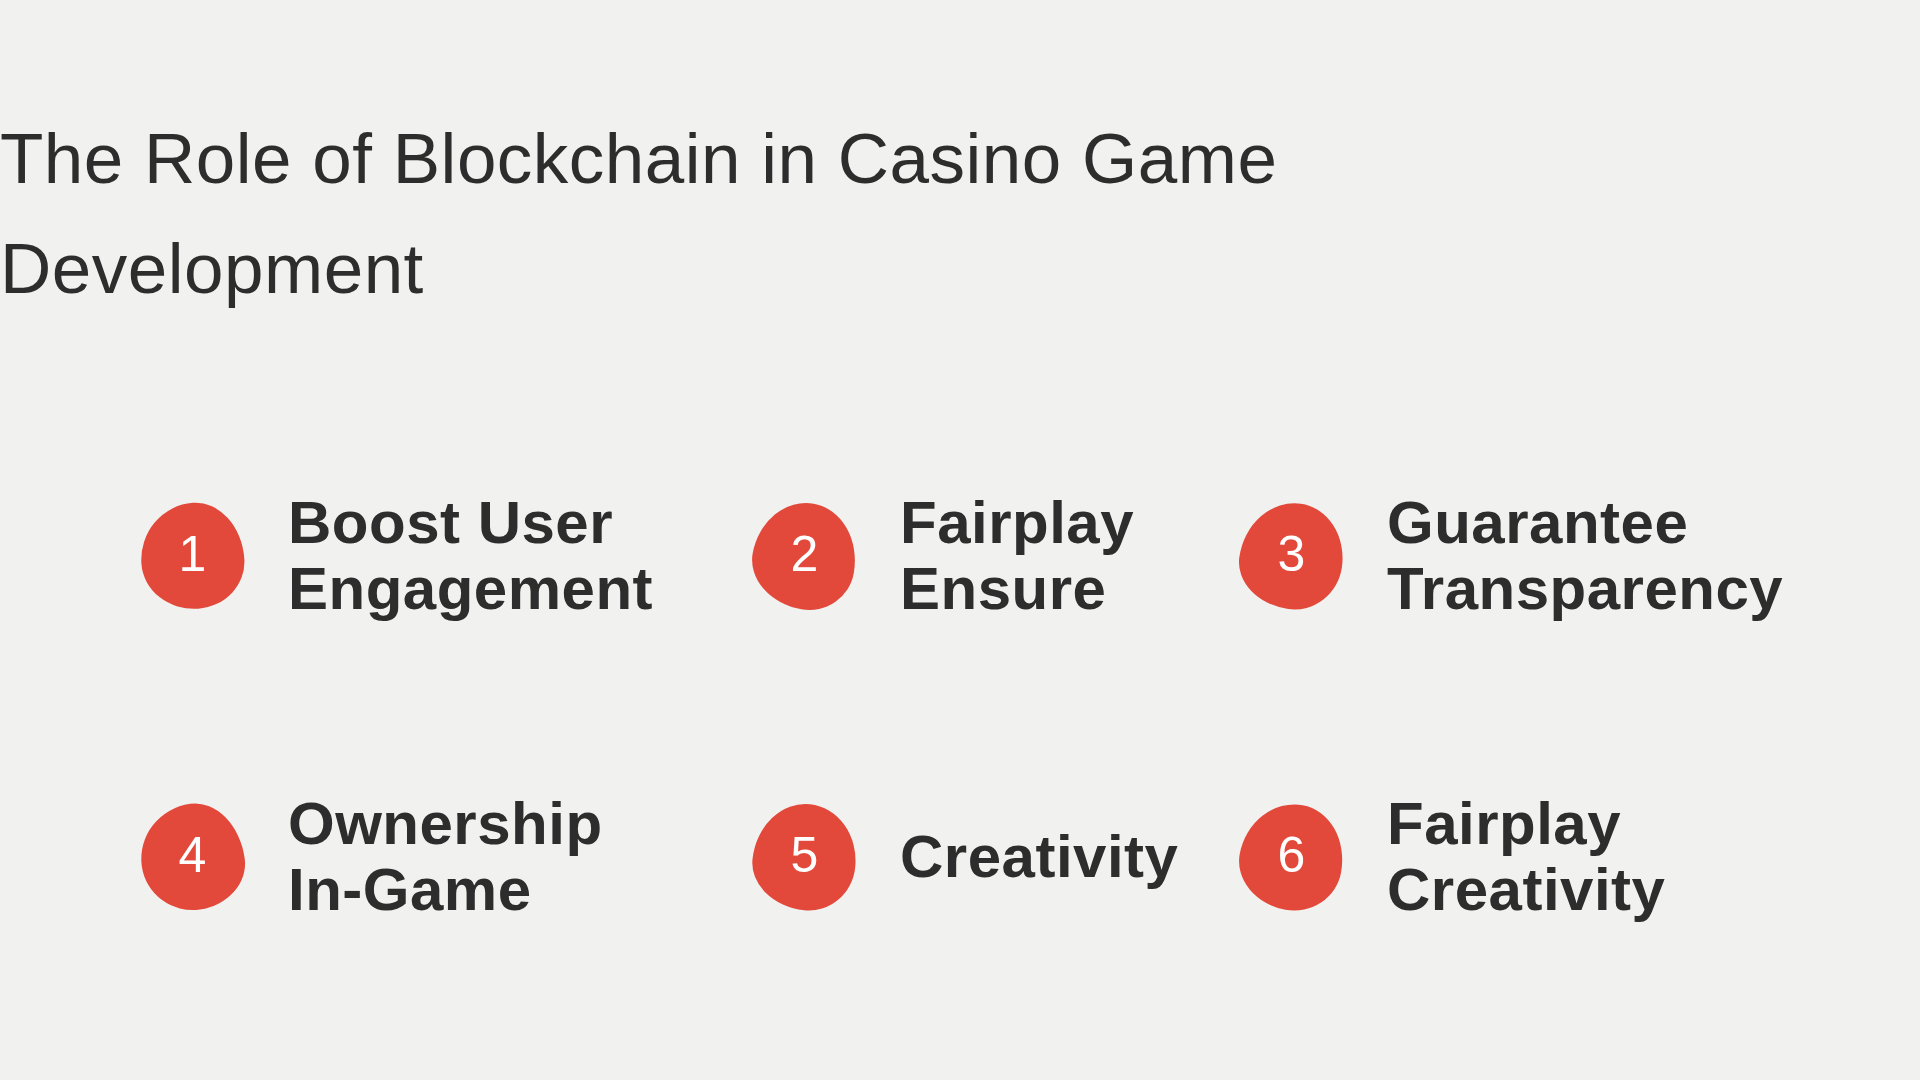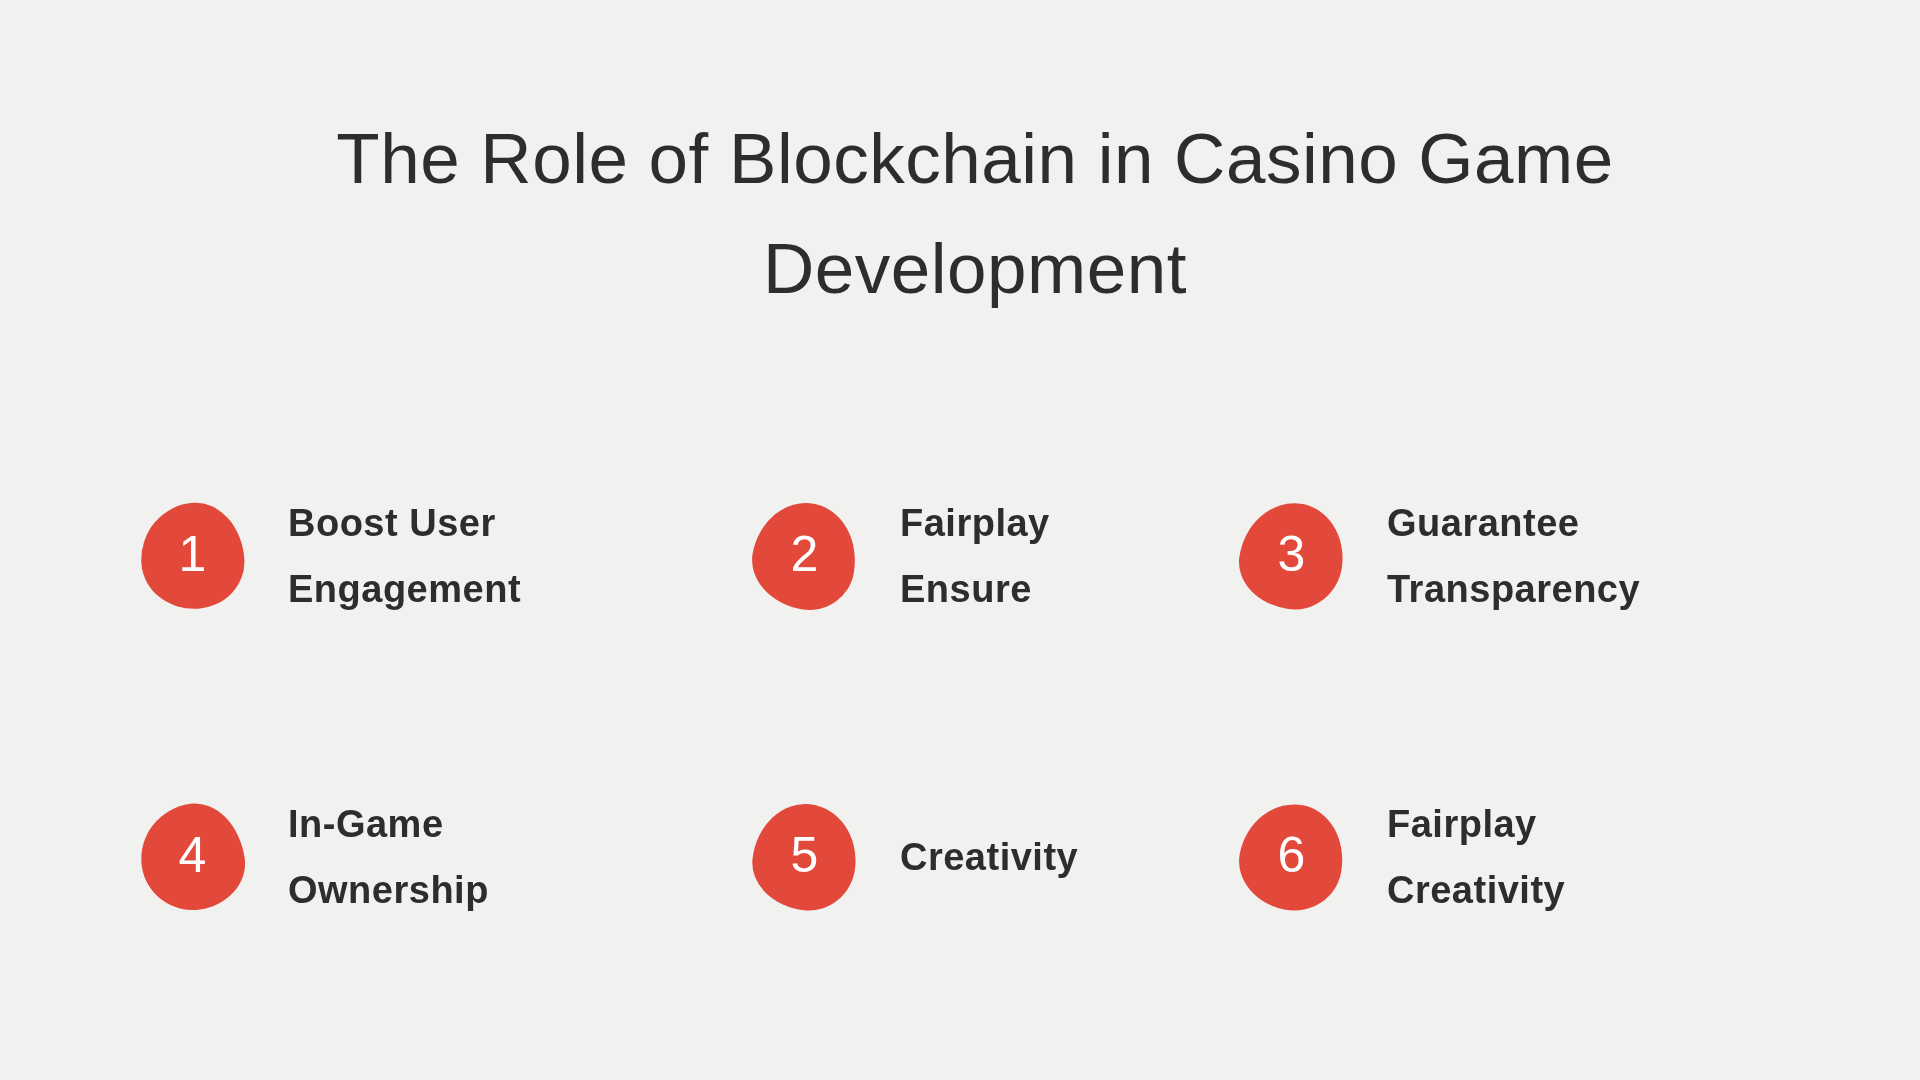--- a/index.html
+++ b/index.html
@@ -12,27 +12,25 @@
   }
   .page {
     position: absolute;
     inset: 0;
   }
   .title {
     position: absolute;
     top: 104px;
     left: 0;
     right: 0;
-    text-align: center;
     font-size: 71px;
     line-height: 110px;
     font-weight: 300;
     letter-spacing: 0.5px;
     color: var(--text-color, #2d2d2d);
-    padding-left: 30px;
   }
   .item {
     position: absolute;
     display: flex;
     align-items: center;
     gap: 44px;
     height: 134px;
   }
   .badge {
     position: relative;
@@ -55,21 +53,21 @@
   .b5 { border-radius: 50% 50% 45% 55% / 57% 55% 45% 43%; transform: rotate(6deg); }
   .b6 { border-radius: 52% 48% 47% 53% / 56% 56% 44% 44%; transform: rotate(10deg); }
   .num {
     position: relative;
     font-size: 50px;
     font-weight: 400;
     color: var(--badge-number-color, #ffffff);
     transform: translateY(-2px);
   }
   .label {
-    font-size: 38px;
+    font-size: 60px;
     line-height: 66px;
     font-weight: 600;
     letter-spacing: 0.5px;
     color: var(--text-color, #2d2d2d);
     white-space: nowrap;
   }
   
   .pos-r1c1 { left: 141px;  top: 489px; }
   .pos-r1c2 { left: 753px;  top: 489px; }
   .pos-r1c3 { left: 1240px; top: 489px; }
@@ -119,22 +117,22 @@
       <div>Transparency</div>
     </div>
   </div>
 
   <div class="item pos-r2c1">
     <div class="badge">
       <div class="blob-shape b4"></div>
       <span class="num">4</span>
     </div>
     <div class="label">
+      <div>Ownership</div>
       <div>In-Game</div>
-      <div>Ownership</div>
     </div>
   </div>
 
   <div class="item pos-r2c2">
     <div class="badge">
       <div class="blob-shape b5"></div>
       <span class="num">5</span>
     </div>
     <div class="label">
       <div>Creativity</div>

